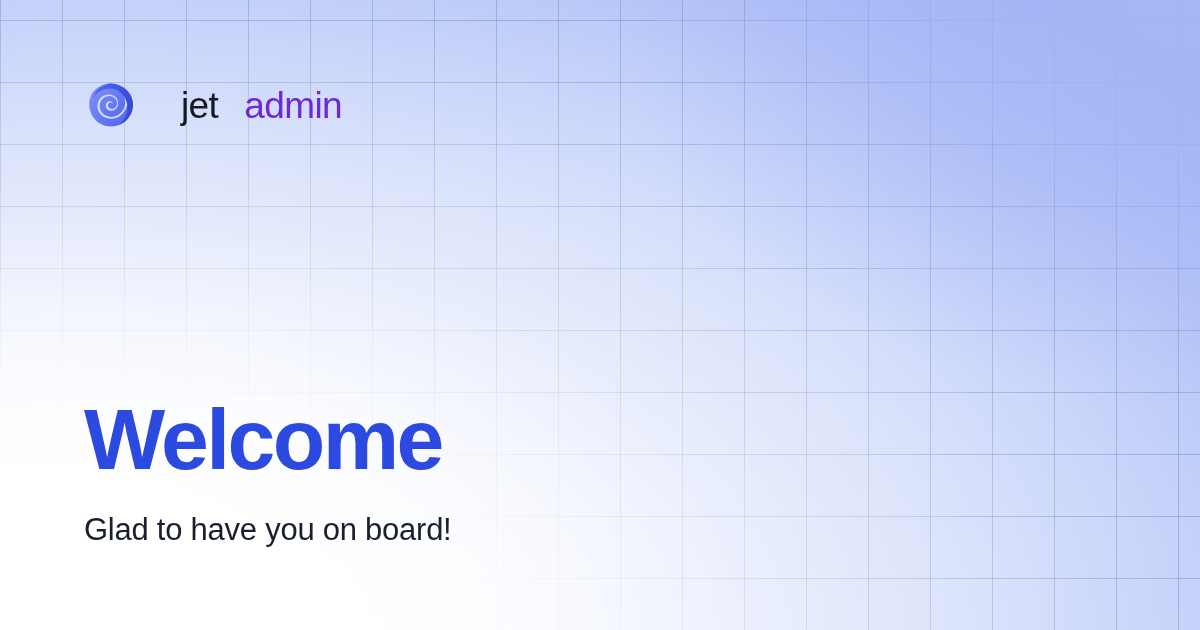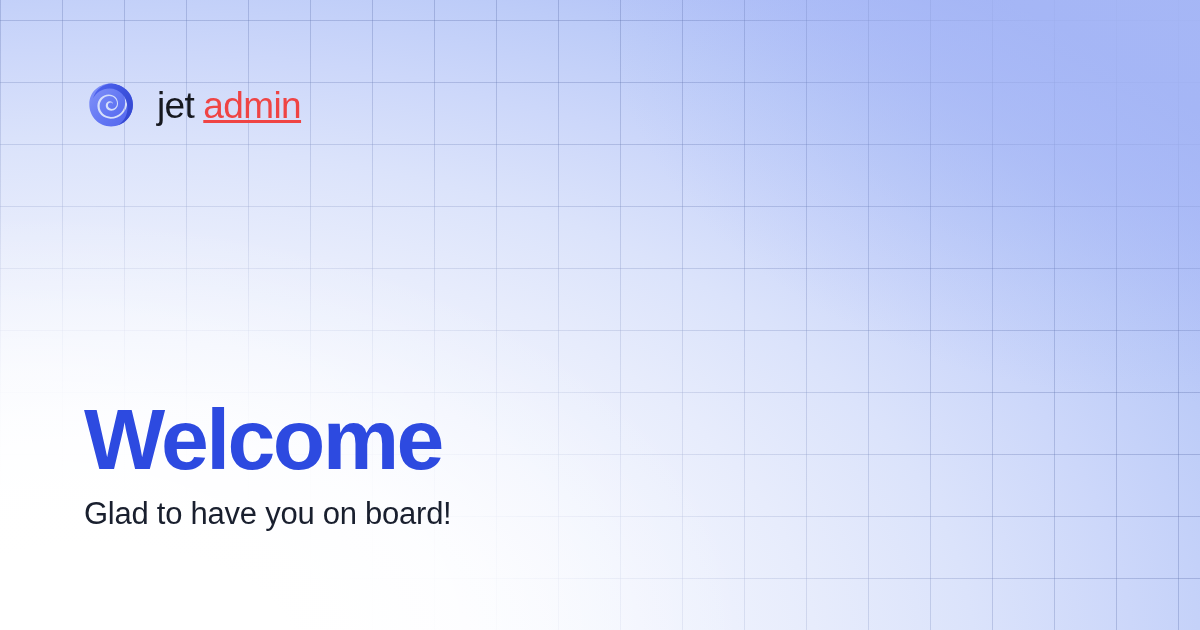--- a/index.html
+++ b/index.html
@@ -100,40 +100,41 @@
   }
   .logo-mark { width:54px; height:54px; display:block; flex:none; }
   .logo-wordmark {
     font-size:37px;
     line-height:1;
     letter-spacing:-0.6px;
     font-weight:400;
     white-space:nowrap;
     display:flex;
     align-items:flex-start;
-    gap:9px;
+    gap:26px;
+    margin-left:24px;
   }
   .logo-word-jet   { color:#16181f; }
-  .logo-word-admin { color:#ef4444;text-decoration:underline; }
+  .logo-word-admin { color:#6d28d9; }
 
   
   .headline-block {
     position:absolute;
     left:84px; top:396px;
   }
   .headline {
     font-size:86px;
     line-height:1.0;
     font-weight:700;
     letter-spacing:-2.6px;
     color:#2d4ae0;
     white-space:nowrap;
   }
   .subheadline {
-    margin-top:15px;
+    margin-top:31px;
     font-size:31px;
     line-height:1.1;
     font-weight:400;
     letter-spacing:-0.25px;
     color:#191f2e;
     white-space:nowrap;
   }
 </style>
 </head>
 <body>

